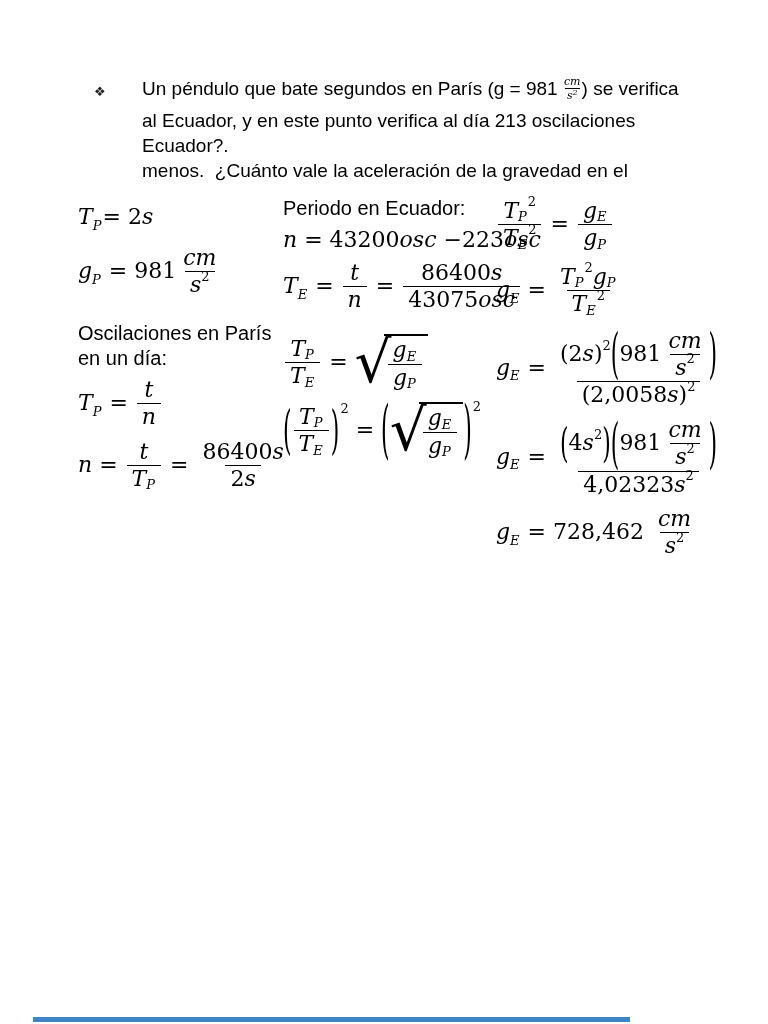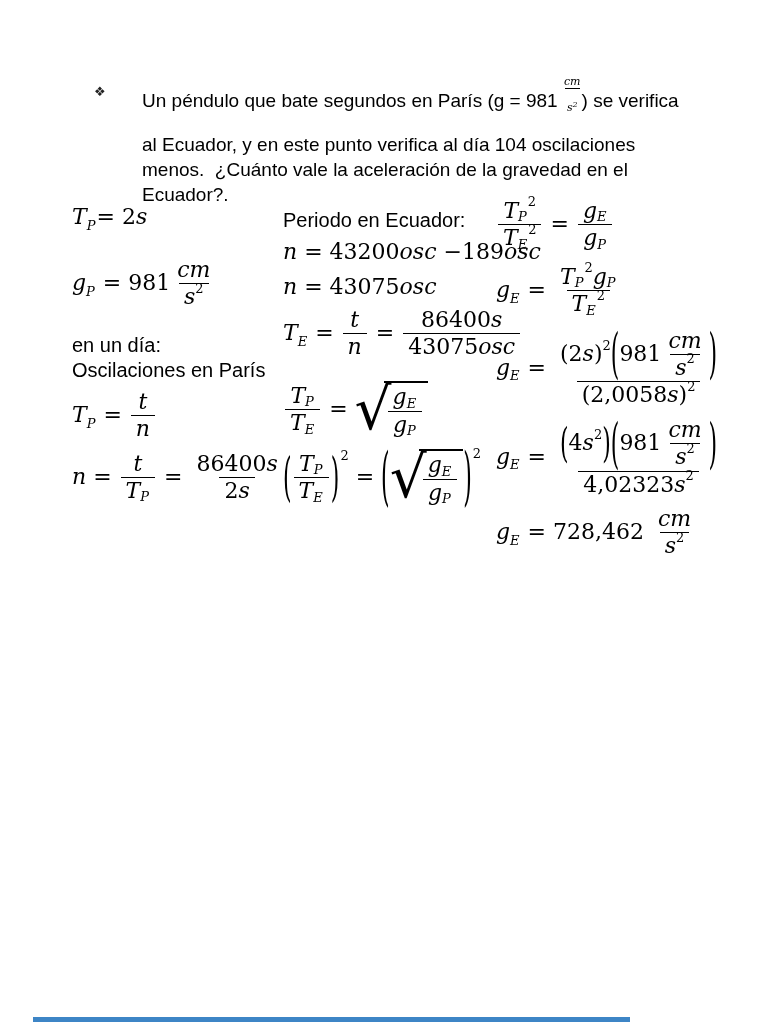--- a/index.html
+++ b/index.html
@@ -7,81 +7,81 @@
          font-family:"Liberation Sans", sans-serif; color:#000;}
 
   
   .bullet {position:absolute; left:94px; top:84px; font-size:13px; color:#222;}
   .problem {position:absolute; left:110px; top:76px; width:625px; font-size:19px; line-height:25px;margin-left:32px;}
   .pline {white-space:pre-wrap;}
   .pl1 {display:flex; align-items:center; margin-bottom:7px; white-space:pre;}
   .pfrac {display:inline-flex; flex-direction:column; align-items:center;
           font-family:"DejaVu Serif", serif; font-style:italic; font-size:11px; line-height:1.05;
           vertical-align:middle; margin:0 1px;}
-  .pfd {border-top:1px solid #000; padding:12px 2px;}
+  .pfd {border-top:1px solid #000; padding:0 2px;}
   .psup {font-size:8px; vertical-align:4px; font-style:italic;}
 
   
   .col {position:absolute;}
-  .colL {left:72px;  top:198px; width:215px;}
-  .colM {left:283px; top:208px; width:210px;}
+  .colL {left:78px;  top:198px; width:215px;}
+  .colM {left:283px; top:196px; width:210px;}
   .colR {left:496px; top:198px; width:250px;}
   .eq {font-family:"DejaVu Serif","Liberation Serif",serif; font-size:22px; white-space:nowrap;}
   .v  {font-style:italic;}
   .sb {font-style:italic; font-size:13px; position:relative; top:6px; margin-right:1px;}
   .s2 {font-size:13px; position:relative; top:-9px;}
   .frac {display:inline-flex; flex-direction:column; align-items:center; vertical-align:middle;
          margin:0 2px; line-height:1.2;}
   .fn, .fd {display:flex; align-items:center; justify-content:center; padding:0 5px;}
   .fd {border-top:1.5px solid #000;}
   .sqrt {display:inline-flex; align-items:center; vertical-align:middle;}
   .rad {font-style:normal; font-size:58px; line-height:1; margin-right:-8px; transform:translateY(-1px);}
   .sqb {display:inline-flex; border-top:2px solid #000; padding:1px 4px 0 2px;}
   .grp {display:inline-flex; align-items:center; vertical-align:middle;}
   .bp {font-style:normal; display:inline-block; line-height:1;}
   .bpA {transform:scaleY(2.4);}   
   .bpB {transform:scaleY(2.9);}   
   .bpC {transform:scaleY(2.5);}   
   .bpD {transform:scaleY(1.9);}   
   .gsup {align-self:flex-start; font-size:13px; line-height:1; margin:-2px 0 0 1px;}
   .shead {font-family:"Liberation Sans", sans-serif; font-size:20px; line-height:25px;}
-  .mt6{margin-top:6px}.mt8{margin-top:8px}.mt10{margin-top:10px}.mt12{margin-top:12px}.mt16{margin-top:28px}.mt20{margin-top:20px}.mt22{margin-top:22px}
+  .mt6{margin-top:6px}.mt8{margin-top:8px}.mt10{margin-top:10px}.mt12{margin-top:12px}.mt16{margin-top:16px}.mt20{margin-top:20px}.mt22{margin-top:22px}
 
   .scrollbar {position:absolute; left:33px; bottom:2px; width:597px; height:5px;}
 </style>
 </head>
 <body>
 
 <div id="page">
 
   <span class="bullet">❖</span>
 
   <div class="problem">
     <div class="pl1"><span>Un péndulo que bate segundos en París (g = 981 </span><span class="pfrac"><span class="pfn">cm</span><span class="pfd"><span>s</span><span class="psup">2</span></span></span><span>) se verifica</span></div>
-    <div class="pline">al Ecuador, y en este punto verifica al día 104 oscilaciones</div>
+    <div class="pline">al Ecuador, y en este punto verifica al día 213 oscilaciones</div>
+    <div class="pline">Ecuador?.</div>
     <div class="pline">menos.  ¿Cuánto vale la aceleración de la gravedad en el</div>
-    <div class="pline">Ecuador?.</div>
   </div>
 
   <div class="col colL">
     <div class="eq mt6"><span class="v">T</span><span class="sb">P</span><span>= </span><span>2</span><span class="v">s</span></div>
 
     <div class="eq mt16"><span class="v">g</span><span class="sb">P</span><span> = </span><span>981</span><span class="frac">
           <span class="fn">
             <span class="v">cm</span>
           </span>
           <span class="fd">
             <span class="v">s</span>
             <span class="s2">2</span>
           </span>
         </span></div>
 
     <div class="shead mt22">
+        <div>Oscilaciones en París</div>
         <div>en un día:</div>
-        <div>Oscilaciones en París</div>
       </div>
 
     <div class="eq mt6"><span class="v">T</span><span class="sb">P</span><span> = </span><span class="frac">
           <span class="fn">
             <span class="v">t</span>
           </span>
           <span class="fd">
             <span class="v">n</span>
           </span>
         </span></div>
@@ -103,23 +103,22 @@
             <span>2</span>
             <span class="v">s</span>
           </span>
         </span></div>
 
   </div>
 
   <div class="col colM">
     <div class="shead">Periodo en Ecuador:</div>
 
-    <div class="eq mt6"><span class="v">n</span><span> = </span><span>43200</span><span class="v">osc</span><span> −</span><span>189</span><span class="v">osc</span></div>
-
-    <div class="eq mt10"><span class="v">n</span><span> = </span><span>43075</span><span class="v">osc</span></div>
+    <div class="eq mt6"><span class="v">n</span><span> = </span><span>43200</span><span class="v">osc</span><span> −</span><span>223</span><span class="v">osc</span></div>
+
 
     <div class="eq mt8"><span class="v">T</span><span class="sb">E</span><span> = </span><span class="frac">
           <span class="fn">
             <span class="v">t</span>
           </span>
           <span class="fd">
             <span class="v">n</span>
           </span>
         </span><span> = </span><span class="frac">
           <span class="fn">

